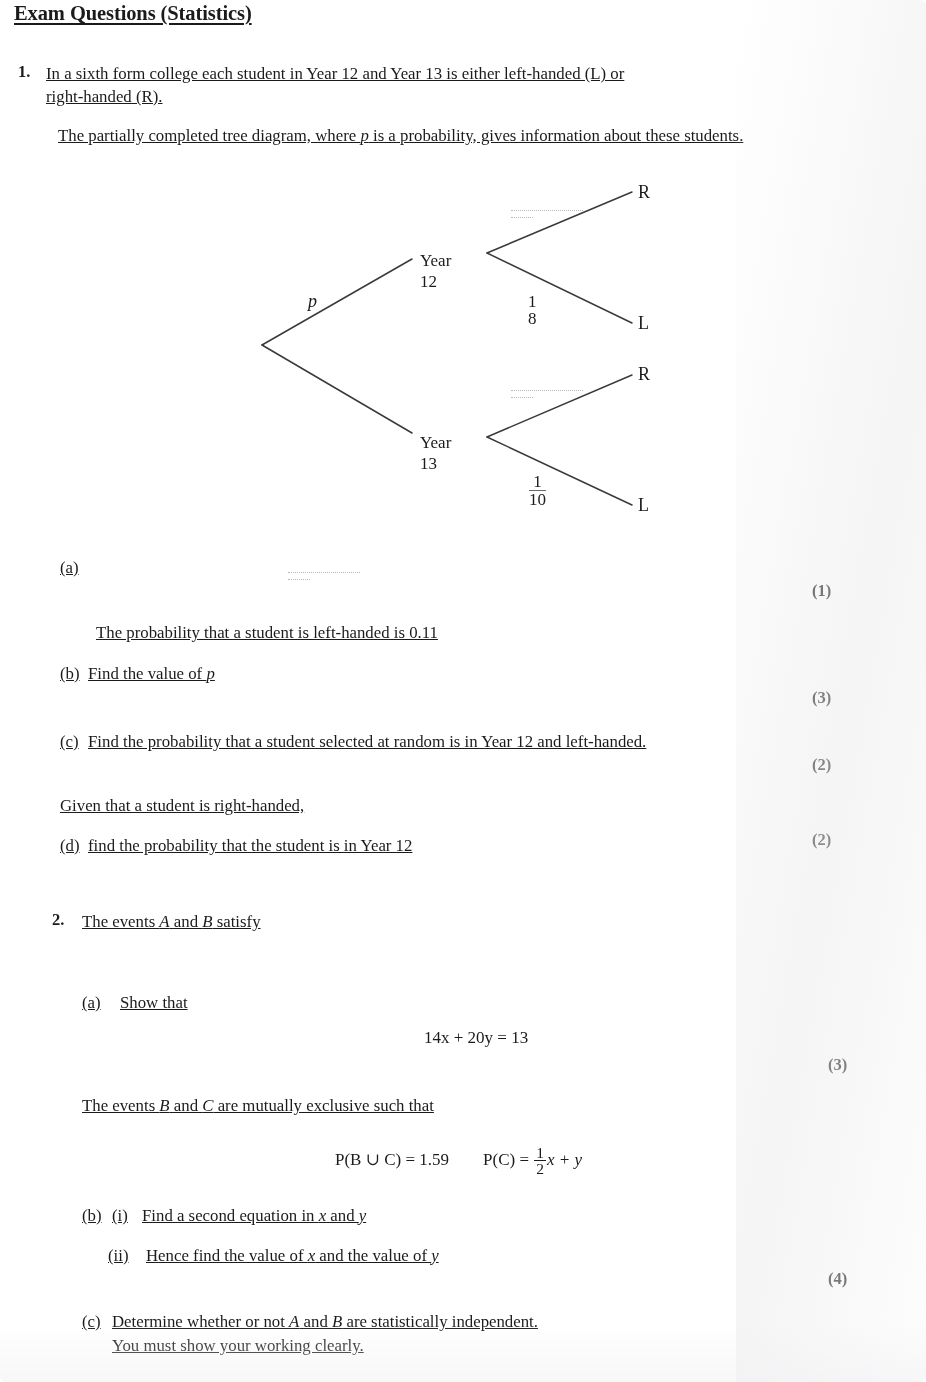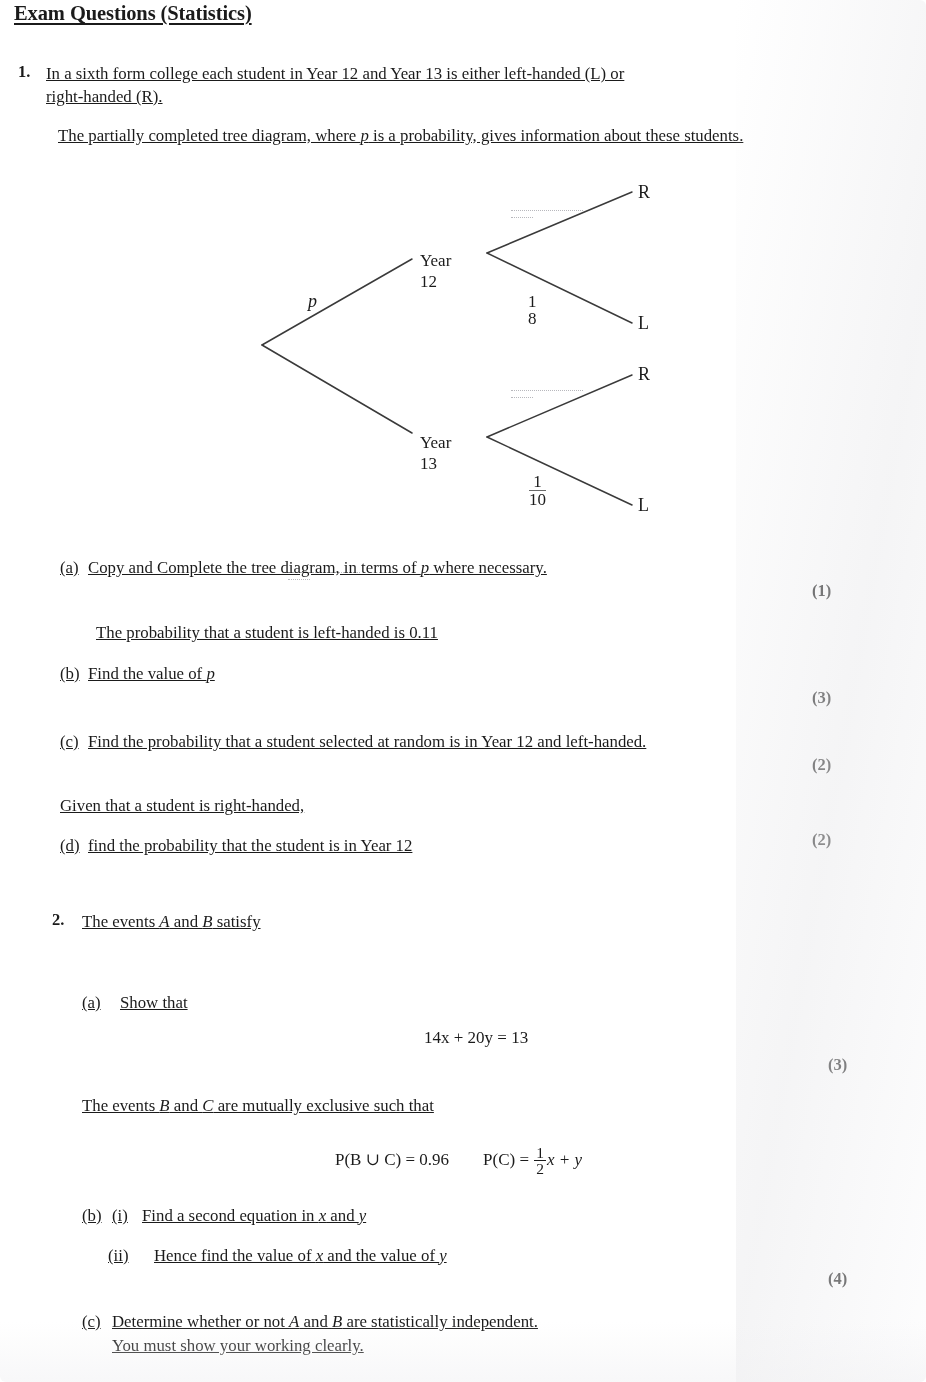--- a/index.html
+++ b/index.html
@@ -199,21 +199,20 @@
       <span class="den">8</span>
     </div>
 
     <div class="frac ruled" style="left:529px; top:305px;">
       <span class="num">1</span>
       <span class="den">10</span>
     </div>
   </div>
 
   <div class="abs body-text" style="left:60px; top:556px;">(a)</div>
-  <div class="abs body-text" style="left:88px; top:556px;">Copy  and  Complete the tree diagram, in terms of <i>p</i> where necessary.</div>
   <div class="abs marks" style="left:812px; top:581px;">(1)</div>
 
   <div class="abs body-text" style="left:60px; top:621px;margin-left:36px;">The probability that a student is left-handed is 0.11</div>
 
   <div class="abs body-text" style="left:60px; top:662px;">(b)</div>
   <div class="abs body-text" style="left:88px; top:662px;">Find the value of <i>p</i></div>
   <div class="abs marks" style="left:812px; top:688px;">(3)</div>
 
   <div class="abs body-text" style="left:60px; top:730px;">(c)</div>
   <div class="abs body-text" style="left:88px; top:730px;">Find the probability that a student selected at random is in Year 12 and left-handed.</div>
@@ -231,29 +230,29 @@
 
   <div class="abs body-text" style="left:82px; top:991px;">(a)</div>
   <div class="abs body-text" style="left:112px; top:991px;margin-left:8px;">Show that</div>
 
   <div class="abs mathline" style="left:424px; top:1028px;">14x + 20y = 13</div>
   <div class="abs marks" style="left:828px; top:1055px;">(3)</div>
 
   <div class="abs body-text" style="left:82px; top:1094px;">The events <i>B</i> and <i>C</i> are mutually exclusive such that</div>
 
   <div class="abs mathline" style="left:335px; top:1146px;">
-    <span>P(B ∪ C) = 0.96</span><span class="gap"></span><span>P(C) = </span><span class="ifrac"><span class="num">1</span><span class="den">2</span></span><span class="it">x + y</span>
+    <span>P(B ∪ C) = 1.59</span><span class="gap"></span><span>P(C) = </span><span class="ifrac"><span class="num">1</span><span class="den">2</span></span><span class="it">x + y</span>
   </div>
 
   <div class="abs body-text" style="left:82px; top:1204px;">(b)</div>
   <div class="abs body-text" style="left:112px; top:1204px;">(i)</div>
   <div class="abs body-text" style="left:142px; top:1204px;text-align:right;">Find a second equation in <i>x</i> and <i>y</i></div>
 
   <div class="abs body-text" style="left:108px; top:1244px;">(ii)</div>
-  <div class="abs body-text" style="left:146px; top:1244px;margin-left:8px;">Hence find the value of <i>x</i> and the value of <i>y</i></div>
+  <div class="abs body-text" style="left:146px; top:1244px;">Hence find the value of <i>x</i> and the value of <i>y</i></div>
   <div class="abs marks" style="left:828px; top:1269px;">(4)</div>
 
   <div class="abs body-text" style="left:82px; top:1310px;">(c)</div>
   <div class="abs body-text" style="left:112px; top:1310px;">Determine whether or not <i>A</i> and <i>B</i> are statistically independent.</div>
   <div class="abs body-text" style="left:112px; top:1334px;">You must show your working clearly.</div>
 
   <div class="abs" id="scan-shade"></div>
   <div class="abs" id="scan-shade2"></div>
 </div>
 

